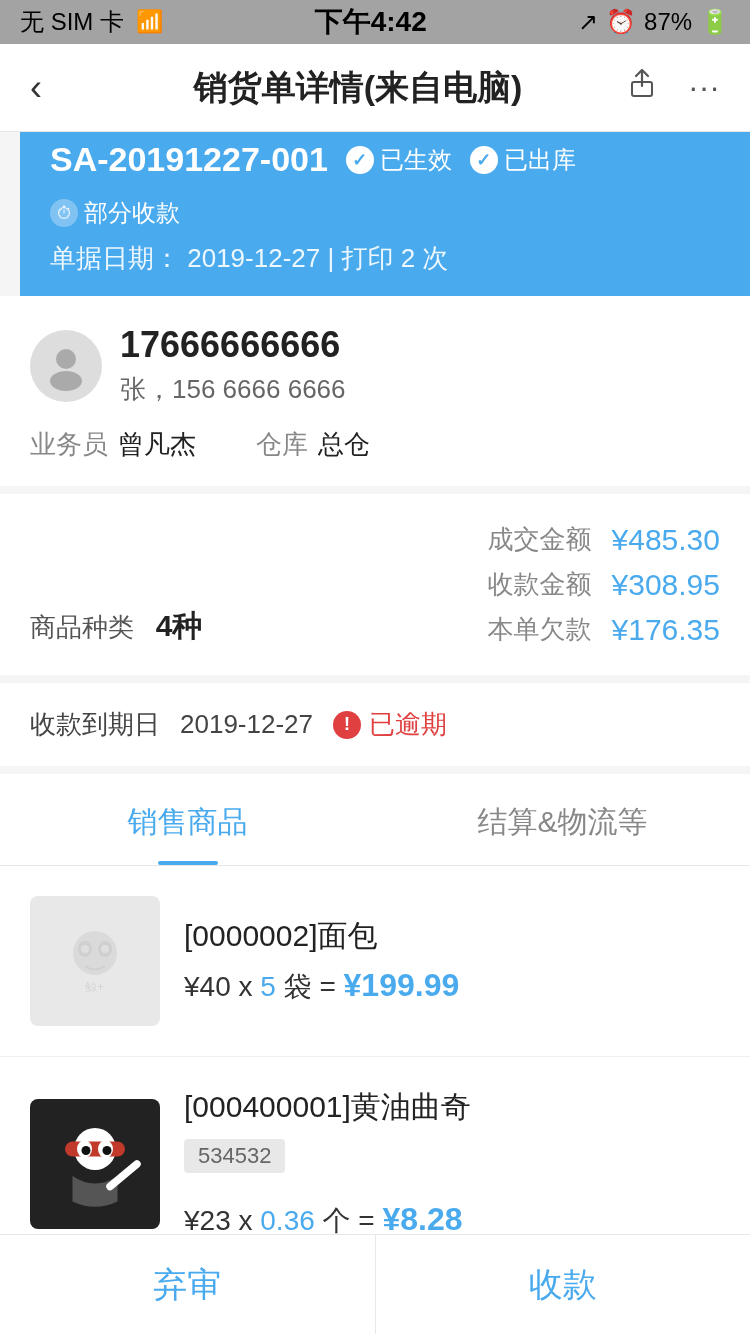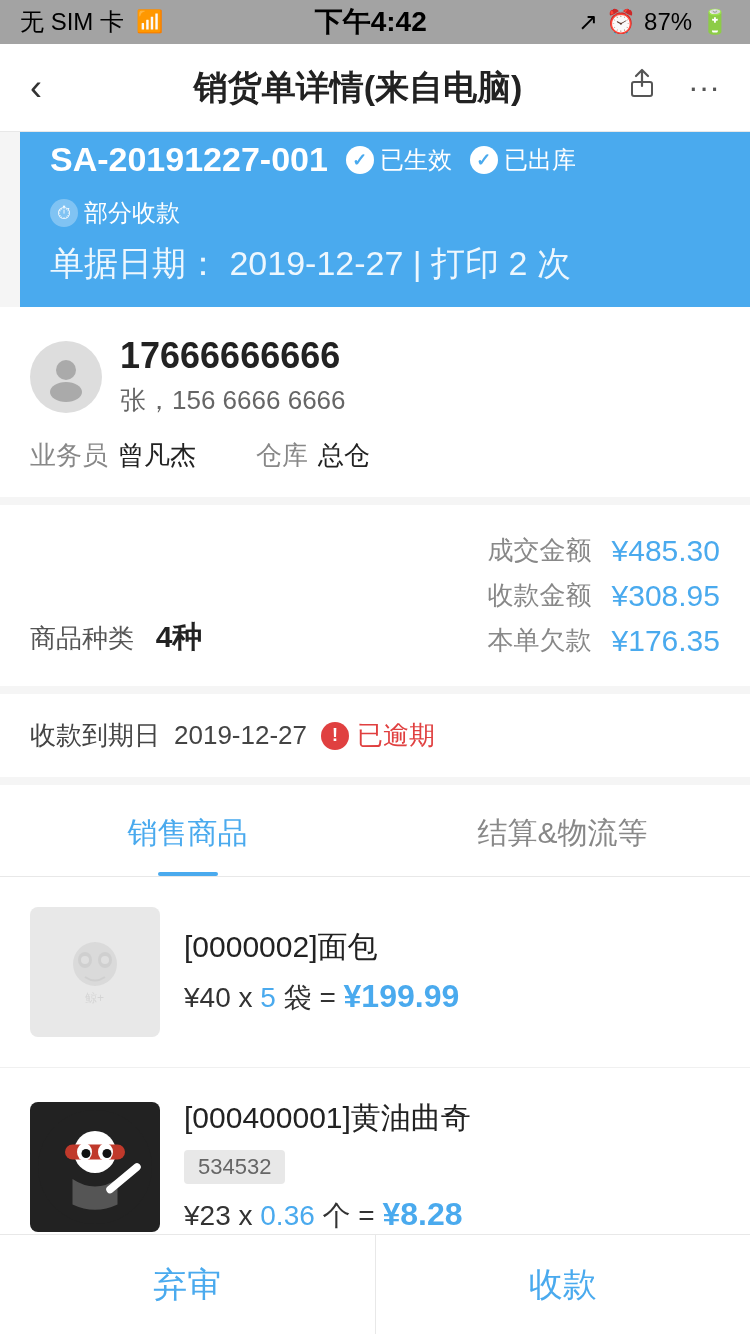--- a/index.html
+++ b/index.html
@@ -101,21 +101,21 @@
       background: rgba(255,255,255,0.3);
       border-radius: 50%;
       display: inline-flex;
       align-items: center;
       justify-content: center;
       color: #fff;
       font-size: 18px;
     }
     .order-date-row {
       margin-top: 12px;
-      font-size: 34px;
+      font-size: 26px;
       color: rgba(255,255,255,0.9);
     }
 
     
     .customer-section {
       background: #fff;
       padding: 28px 30px 24px;
       border-bottom: 8px solid #f5f5f5;
     }
     .customer-row {
@@ -198,21 +198,21 @@
     .amount-label { color: #888; }
     .amount-value { color: #4aaaee; font-size: 30px; font-weight: 400; }
 
     
     .due-section {
       background: #fff;
       padding: 24px 30px;
       border-bottom: 8px solid #f5f5f5;
       display: flex;
       align-items: center;
-      gap: 14px;
+      gap: 20px;
       font-size: 26px;
       color: #444;
     }
     .overdue-badge {
       display: flex;
       align-items: center;
       gap: 8px;
       color: #e04040;
     }
     .overdue-dot {
@@ -305,21 +305,21 @@
       color: #222;
       margin-bottom: 10px;
     }
     .product-sku {
       display: inline-block;
       background: #e8e8e8;
       color: #666;
       font-size: 22px;
       padding: 4px 14px;
       border-radius: 4px;
-      margin-bottom: 12px;
+      margin-bottom: 28px;
     }
     .product-price-row {
       font-size: 28px;
       color: #333;
     }
     .price-highlight { color: #4aaaee; font-weight: 500; }
     .price-total { color: #4aaaee; font-weight: 600; font-size: 32px; }
 
     
     .bottom-bar {

